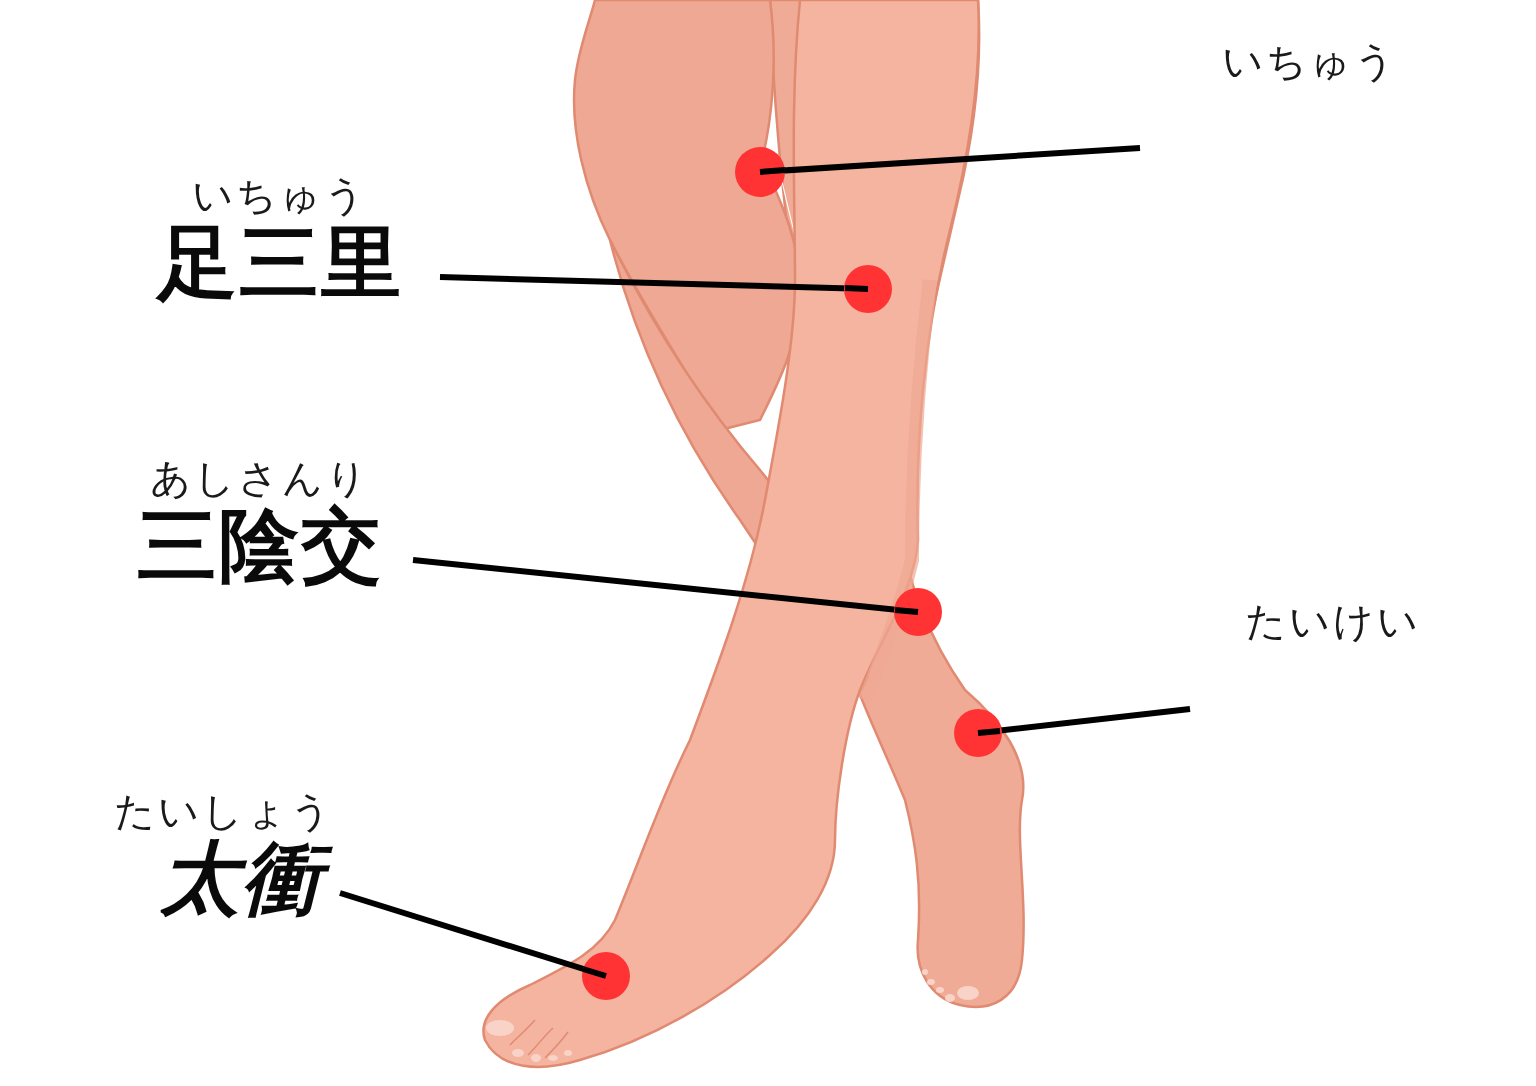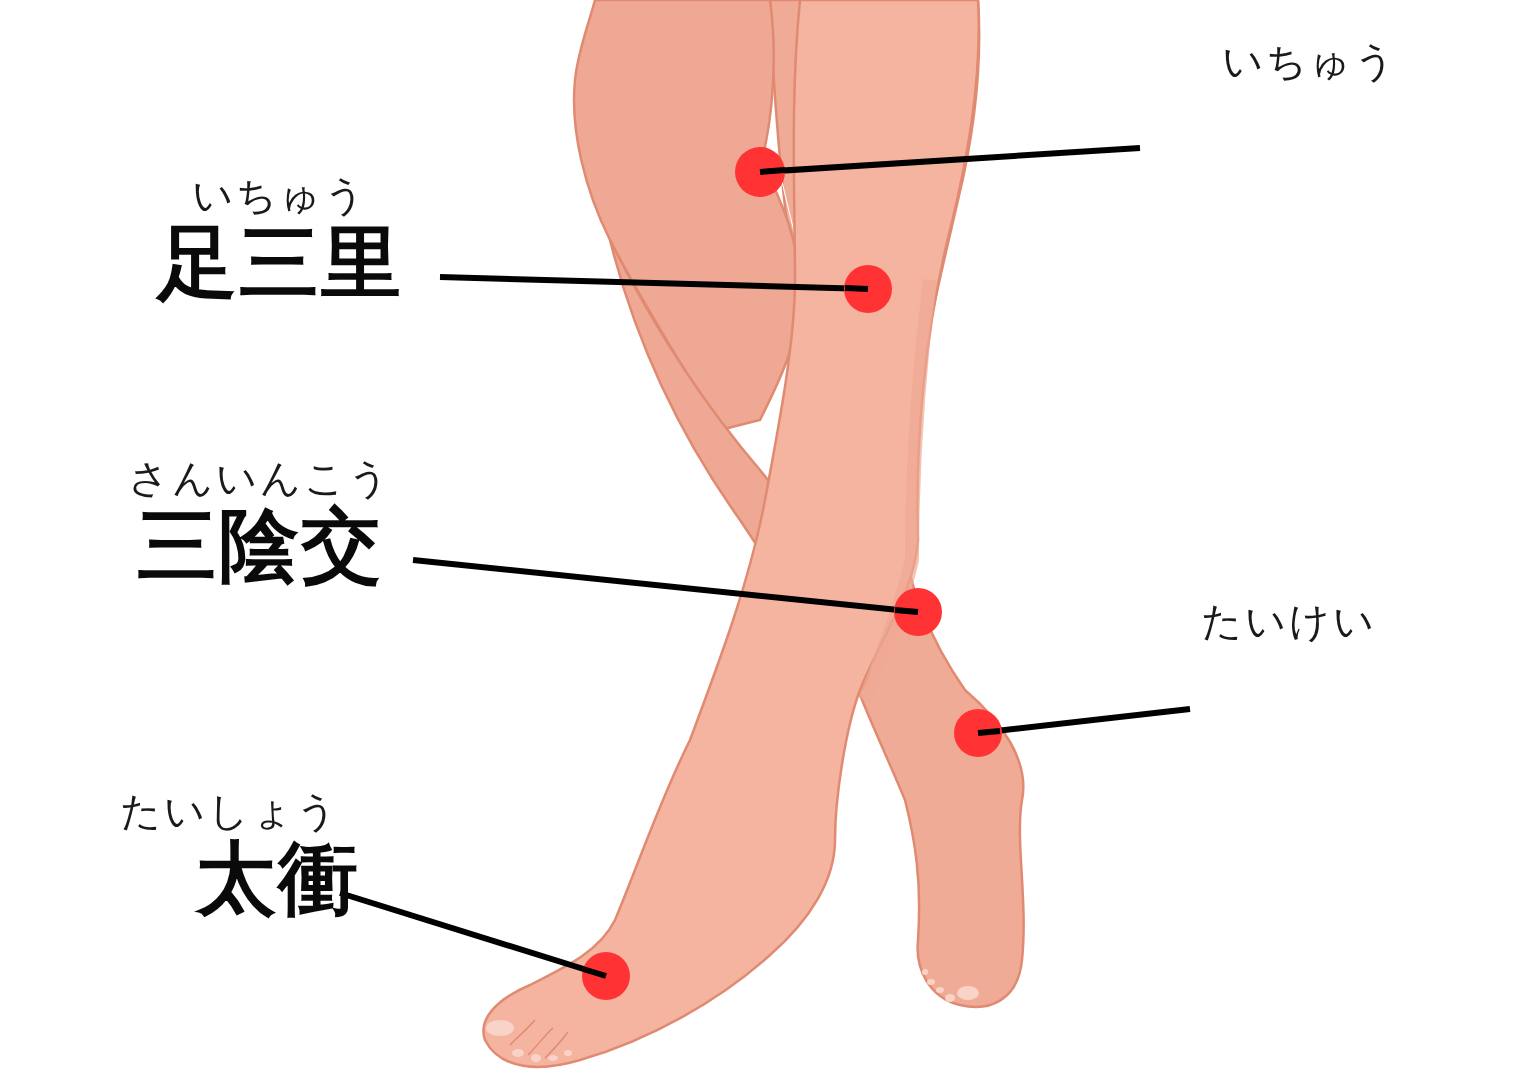--- a/index.html
+++ b/index.html
@@ -96,24 +96,24 @@
 <div class="label" style="left:1210px; top:38px; width:200px;">
   <span class="furigana">いちゅう</span>
 </div>
 
 <div class="label" style="left:140px; top:172px; width:280px;">
   <span class="furigana">いちゅう</span>
   <span class="kanji">足三里</span>
 </div>
 
 <div class="label" style="left:110px; top:455px; width:300px;">
-  <span class="furigana">さんいんこう</span>
+  <span class="furigana">あしさんり</span>
   <span class="kanji">三陰交</span>
 </div>
 
-<div class="label" style="left:1184px; top:598px; width:210px;">
+<div class="label" style="left:1228px; top:598px; width:210px;">
   <span class="furigana">たいけい</span>
 </div>
 
-<div class="label" style="left:100px; top:788px; width:260px;">
+<div class="label" style="left:94px; top:788px; width:260px;">
   <span class="furigana">たいしょう</span>
-  <span class="kanji" style="text-align:right; padding-left:35px;">太衝</span>
+  <span class="kanji" style="text-align:center; padding-left:35px;font-style:italic;">太衝</span>
 </div>
 
 </body></html>

